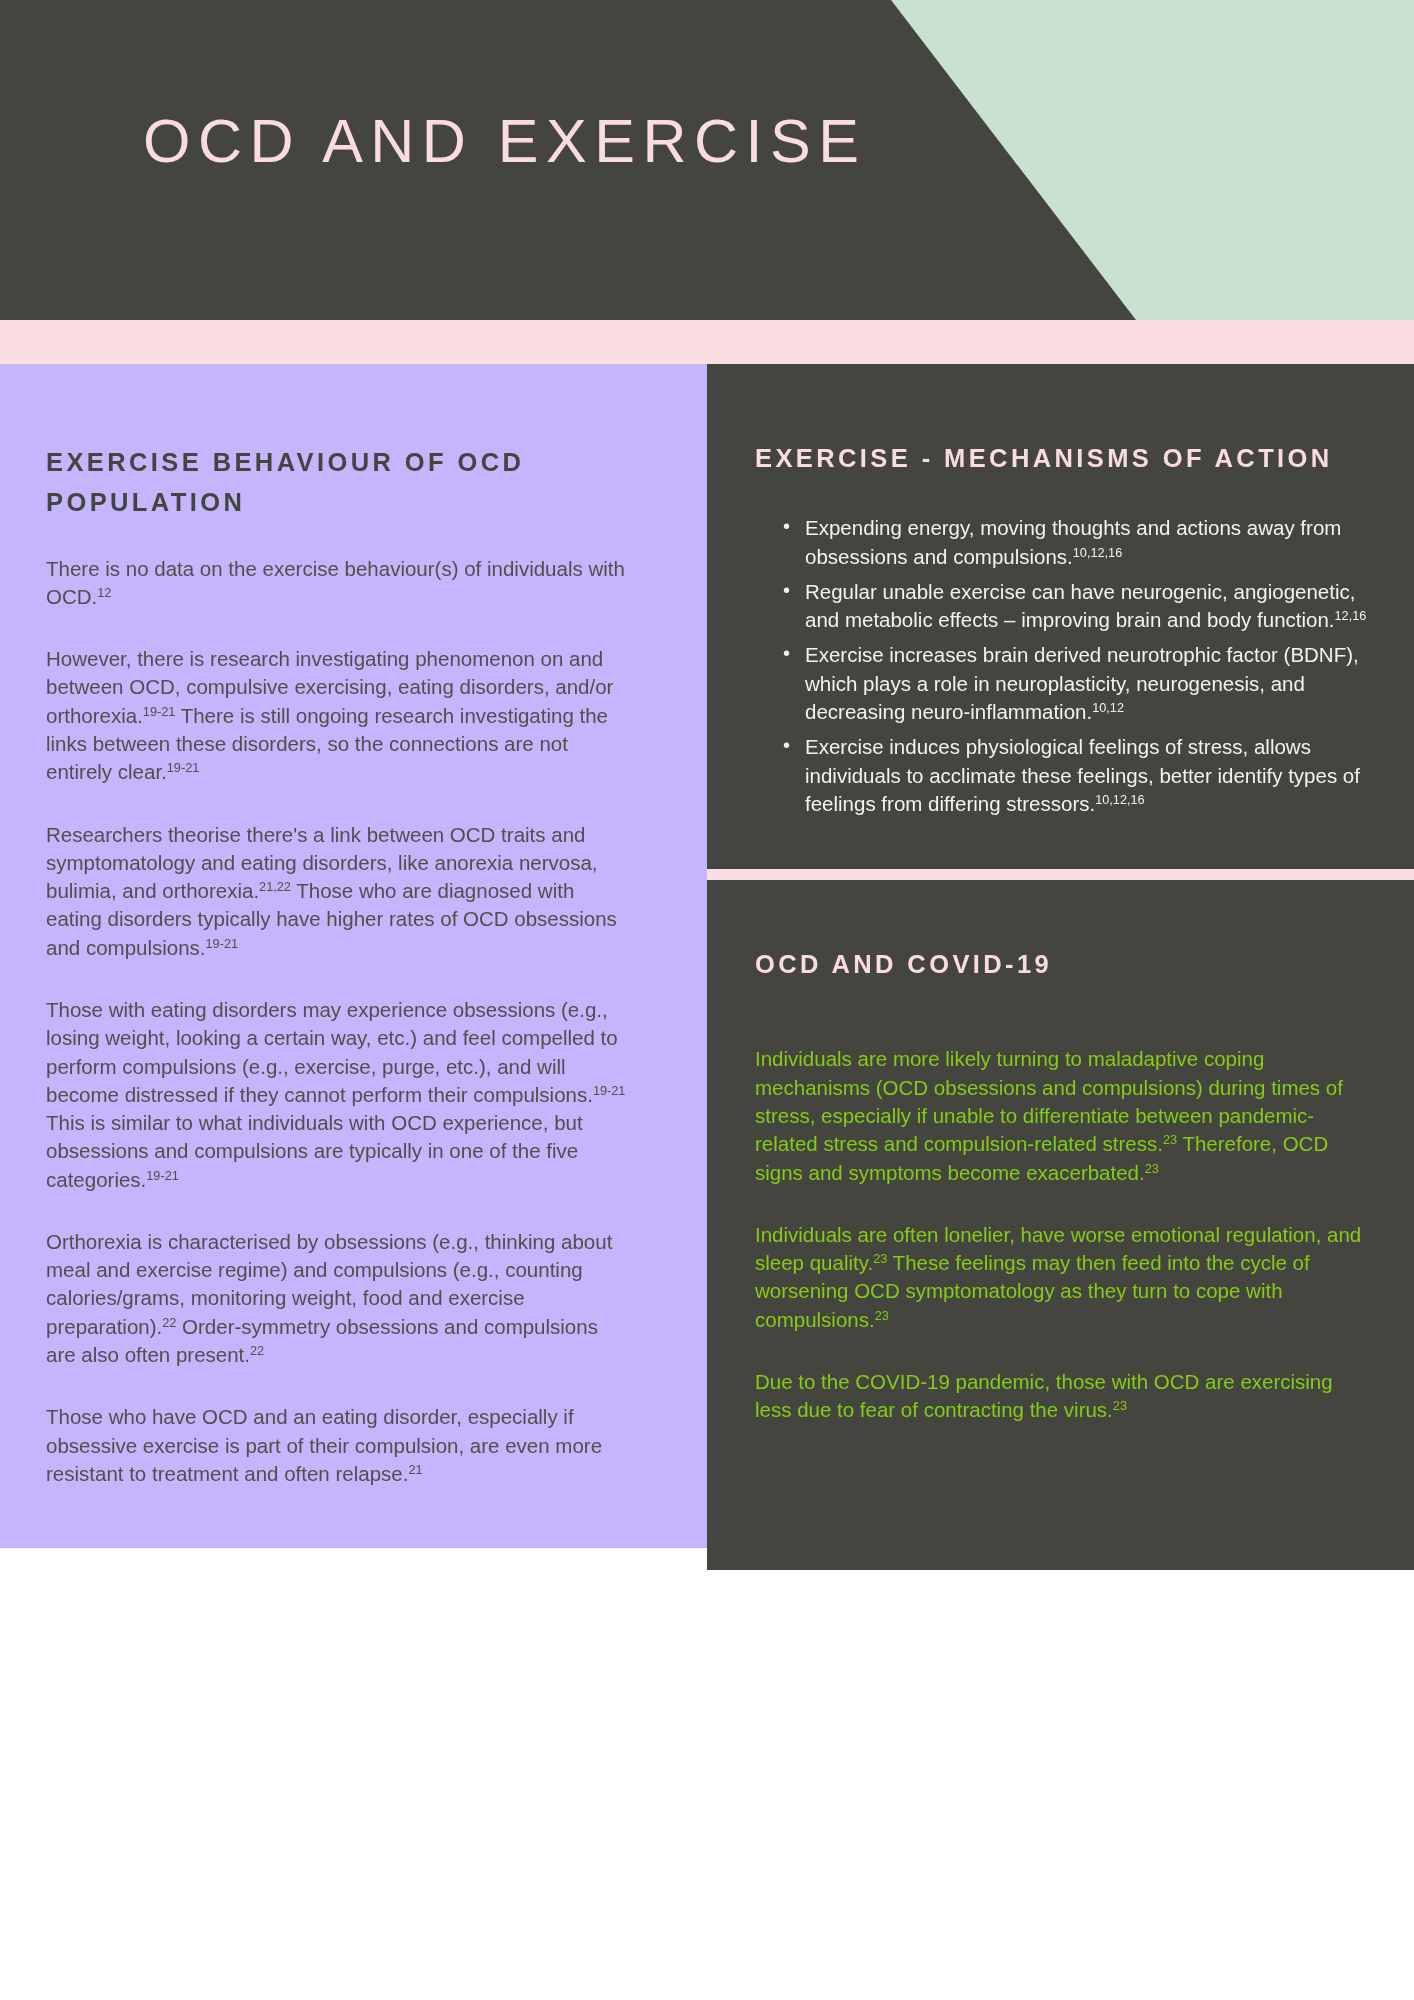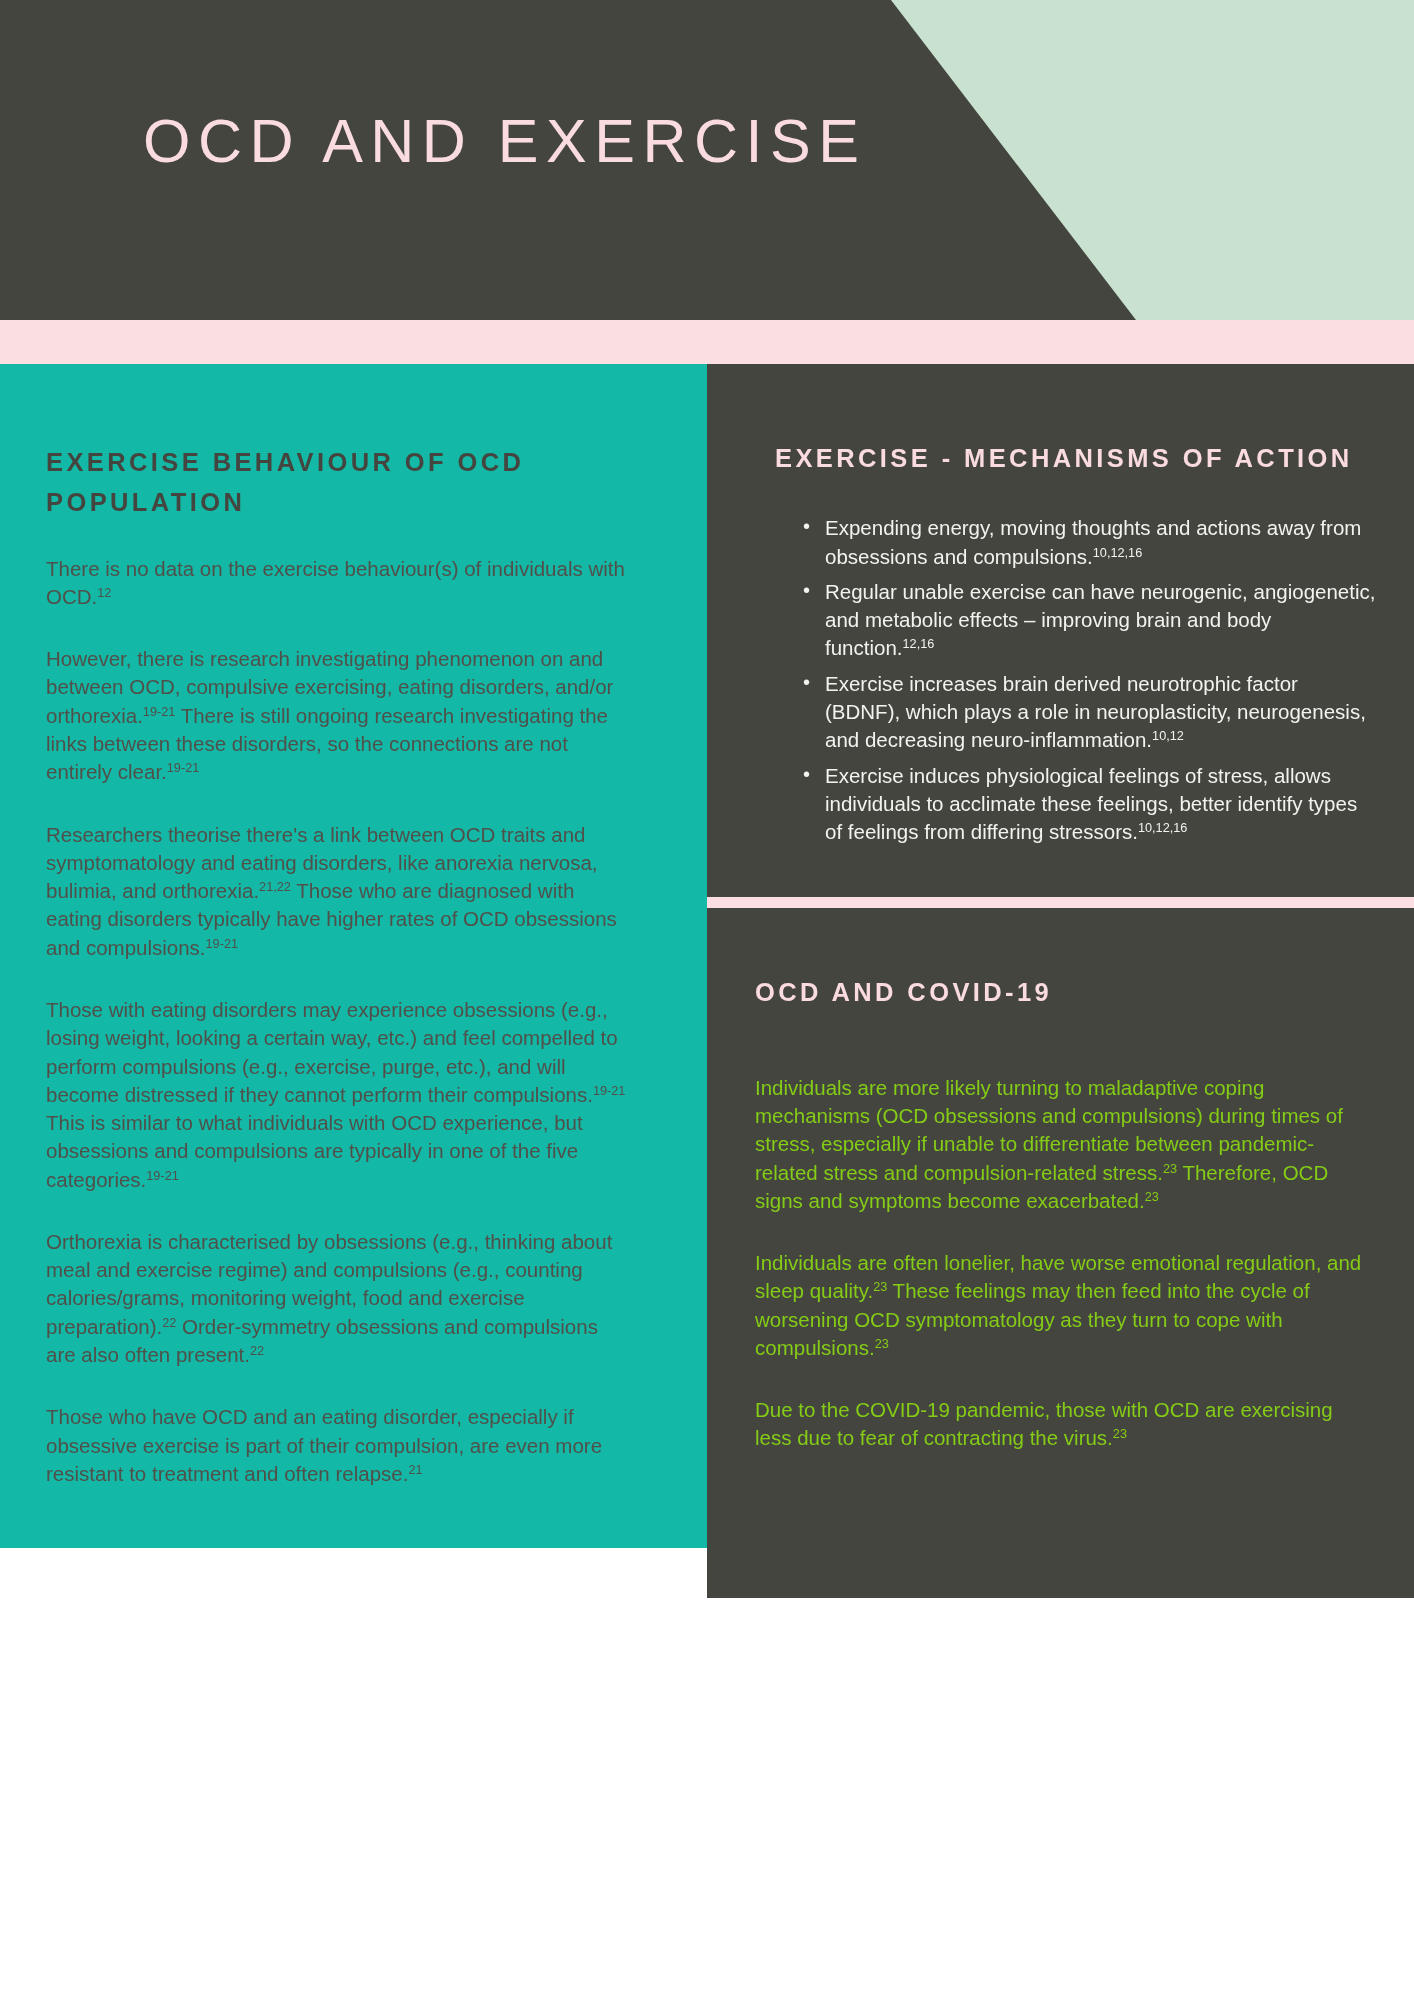--- a/index.html
+++ b/index.html
@@ -55,21 +55,21 @@
   .columns {
     position: relative;
     display: flex;
     align-items: flex-start;
     width: 1414px;
   }
   .col-left {
     width: 707px;
     box-sizing: border-box;
     padding: 78px 80px 60px 46px;
-    background: #14b8a6;
+    background: #c4b5fd;
   }
   .col-right {
     width: 707px;
     box-sizing: border-box;
     background: #ffffff;
   }
 
   
   .h-left {
     color: #45453f;
@@ -94,21 +94,21 @@
     line-height: 0;
     vertical-align: 0.52em;
   }
 
   
   .panel {
     background: #45453f;
     box-sizing: border-box;
   }
   .panel-mech {
-    padding: 74px 36px 44px 68px;
+    padding: 74px 36px 44px 48px;
   }
   .panel-gap {
     height: 11px;
     background: #fadee2;
   }
   .panel-covid {
     padding: 64px 40px 40px 48px;
     min-height: 690px;
   }
   .h-right {

